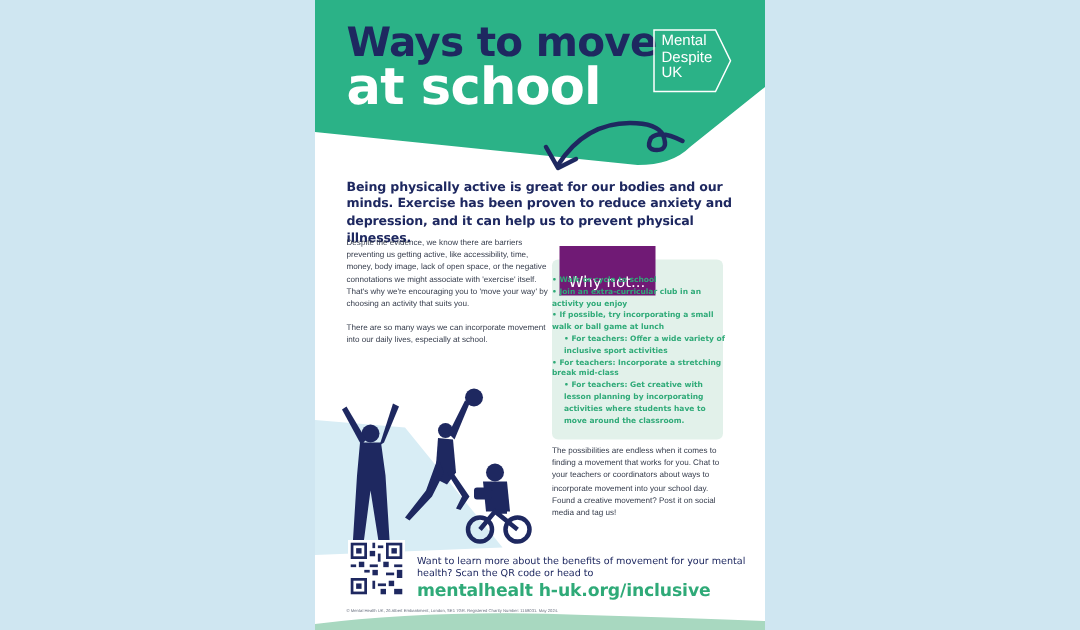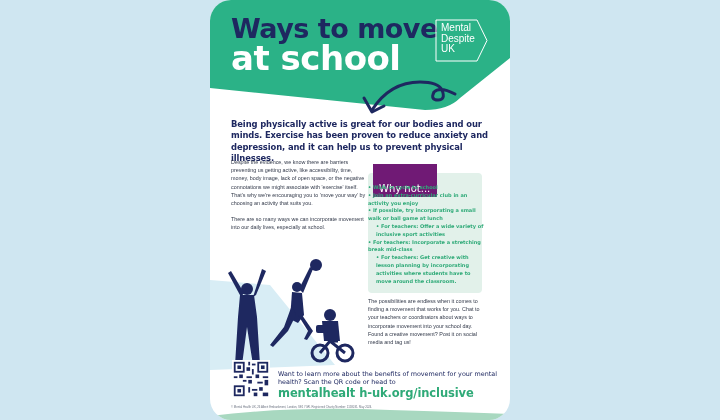--- a/index.html
+++ b/index.html
@@ -4,21 +4,21 @@
 <style>
   html, body { margin: 0; padding: 0; }
   body {
     width: 720px; height: 420px; overflow: hidden;
     background: #cfe6f1;
     font-family: "DejaVu Sans", sans-serif;
     position: relative;
   }
   .poster {
     position: absolute; left: 210px; top: 0; width: 300px; height: 420px;
-    background: #ffffff; overflow: hidden; border-radius: 21px;
+    background: #ffffff; overflow: hidden;
   }
   .hero-bg {
     position: absolute; left: 0; top: 0; width: 300px; height: 115px;
   }
   .title-1 {
     position: absolute; left: 21px; top: 14px;
     font-family: "DejaVu Sans", sans-serif; font-weight: bold;
     font-size: 27px; letter-spacing: -0.5px; color: #1e2860; line-height: 30px;
   }
   .title-2 {

